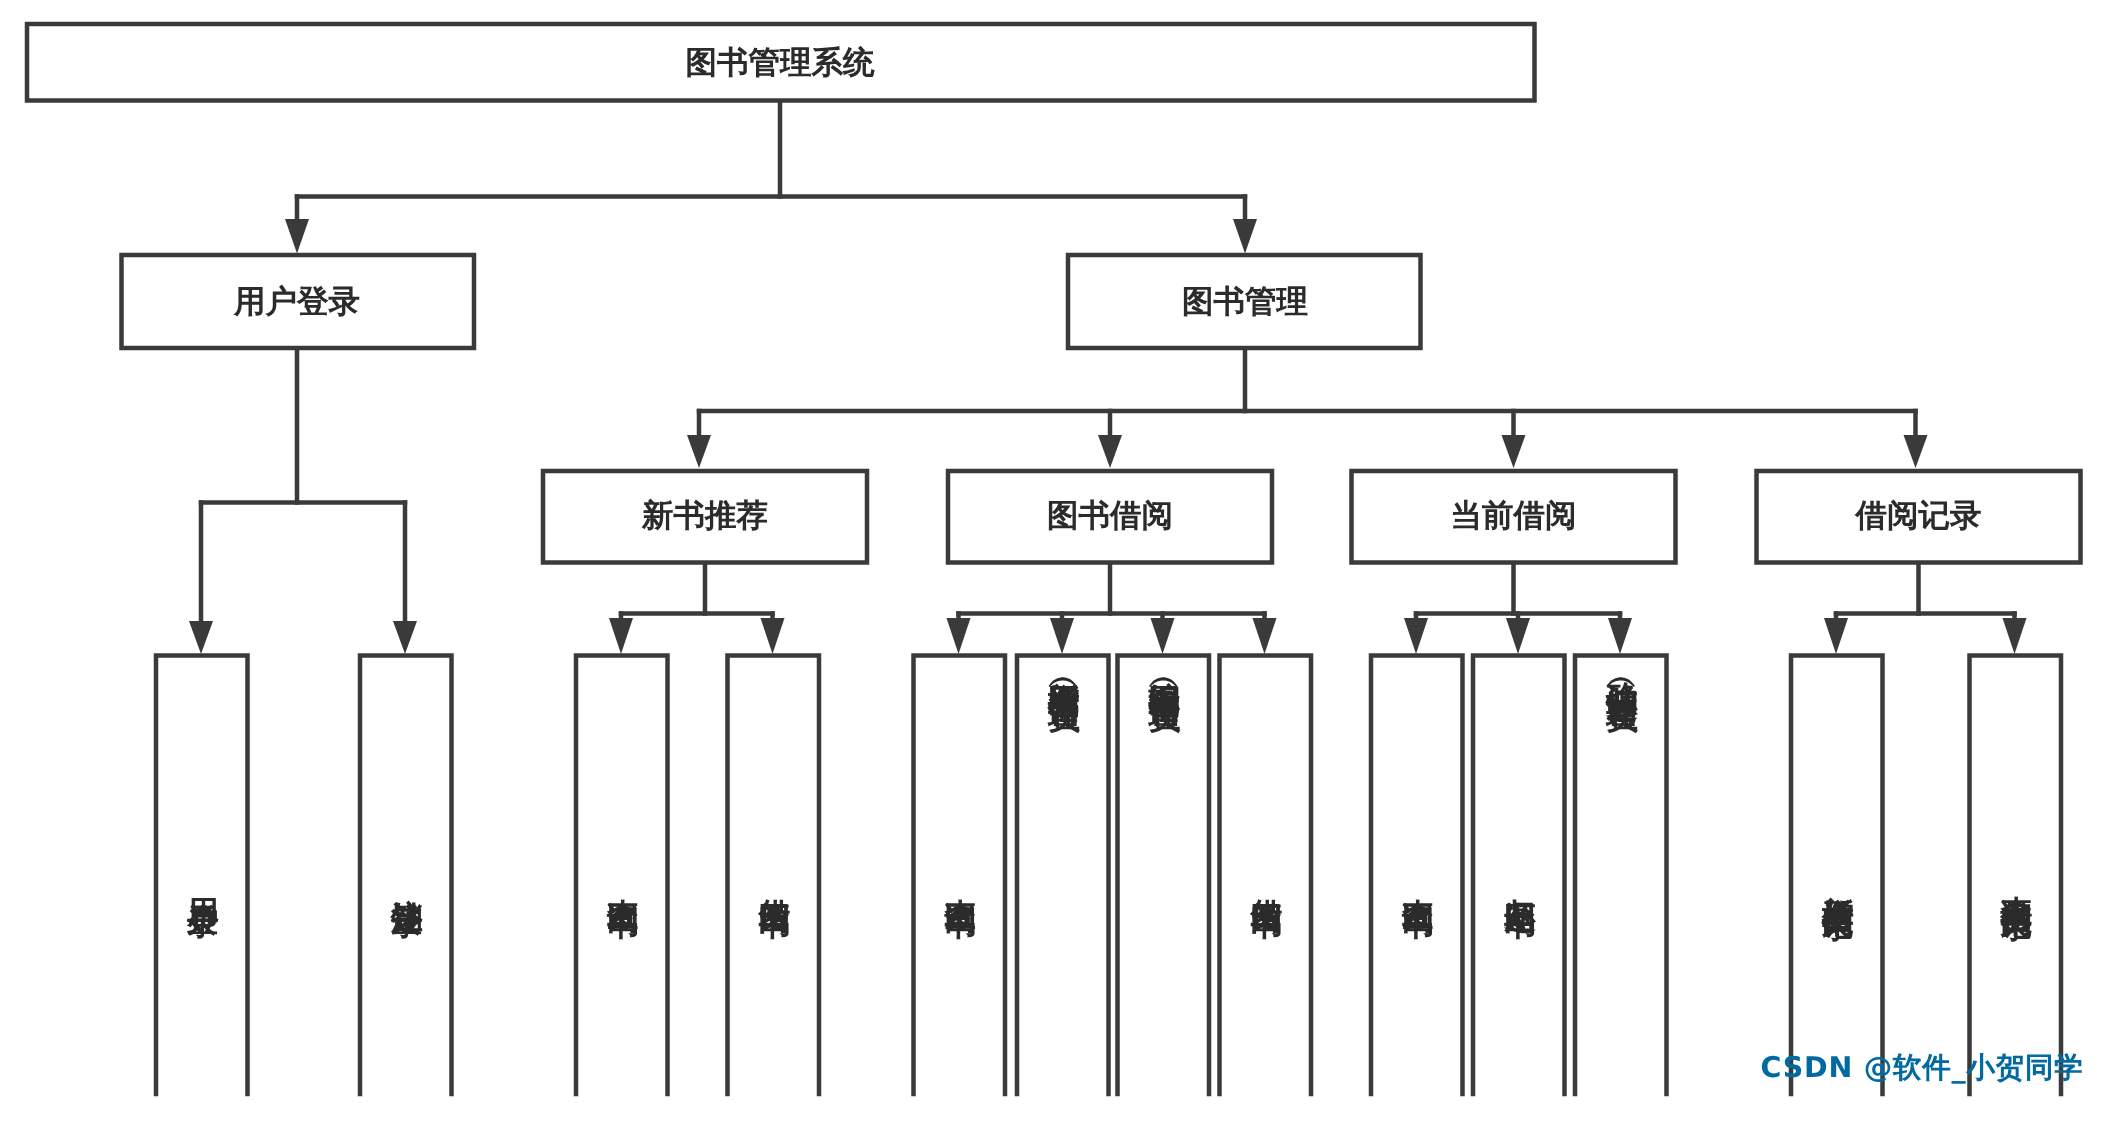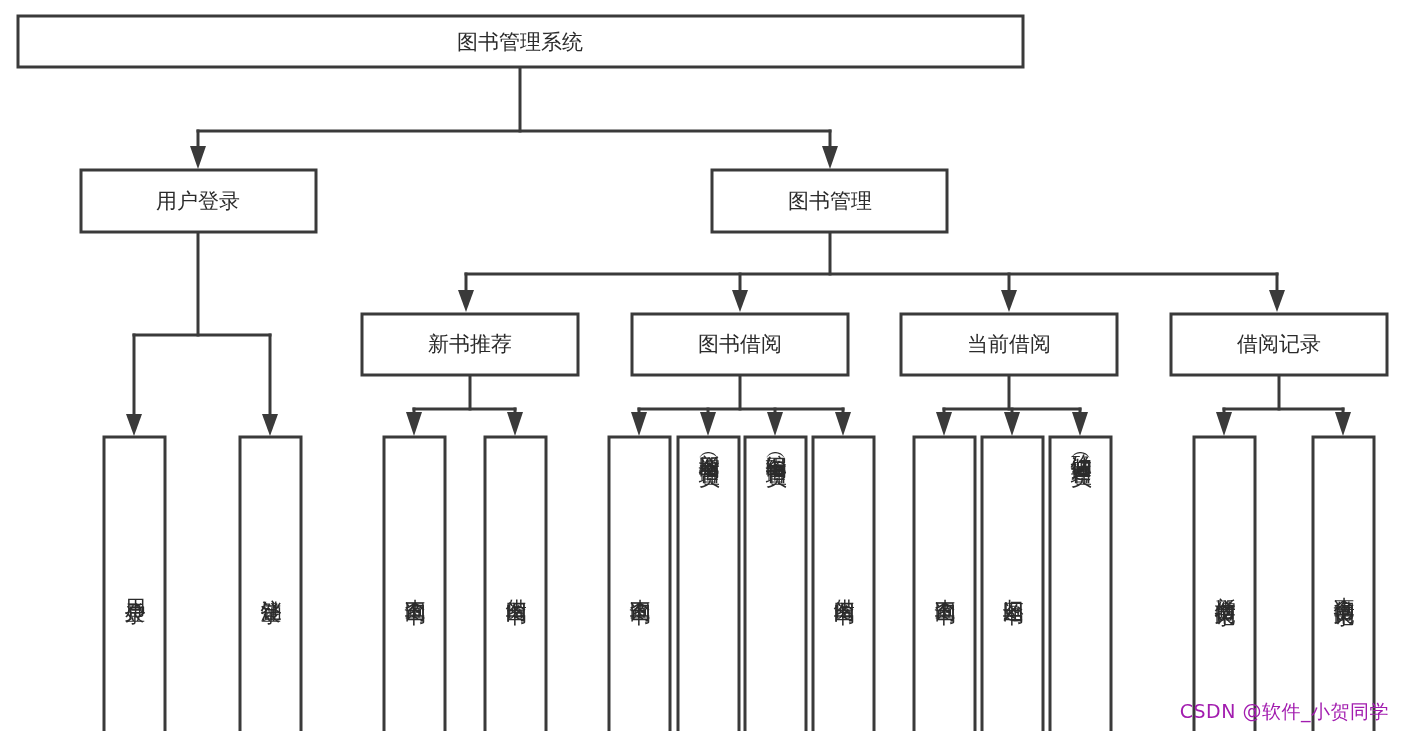--- a/index.html
+++ b/index.html
@@ -10,20 +10,21 @@
   }
   body {
     font-family: "DejaVu Sans", "Liberation Sans", sans-serif;
   }
   #diagram-root {
     position: relative;
     width: 1405px;
     height: 731px;
     background: #ffffff;
     overflow: hidden;
+    font-weight: bold;
   }
   svg#tree-svg {
     position: absolute;
     left: 0;
     top: 0;
     width: 1405px;
     height: 747px;
     display: block;
   }
   .node-box {
@@ -65,21 +66,21 @@
     color: #2b2b2b;
     white-space: nowrap;
     text-align: center;
   }
   .watermark {
     position: absolute;
     right: 16px;
     bottom: 6px;
     font-family: "DejaVu Sans", "Liberation Sans", sans-serif;
     font-size: 19px;
-    color: #a21caf;
+    color: #0369a1;
     letter-spacing: 0.5px;
     white-space: nowrap;
     user-select: none;
   }
 </style>
 </head>
 <body>
 
 <div id="diagram-root">
 

